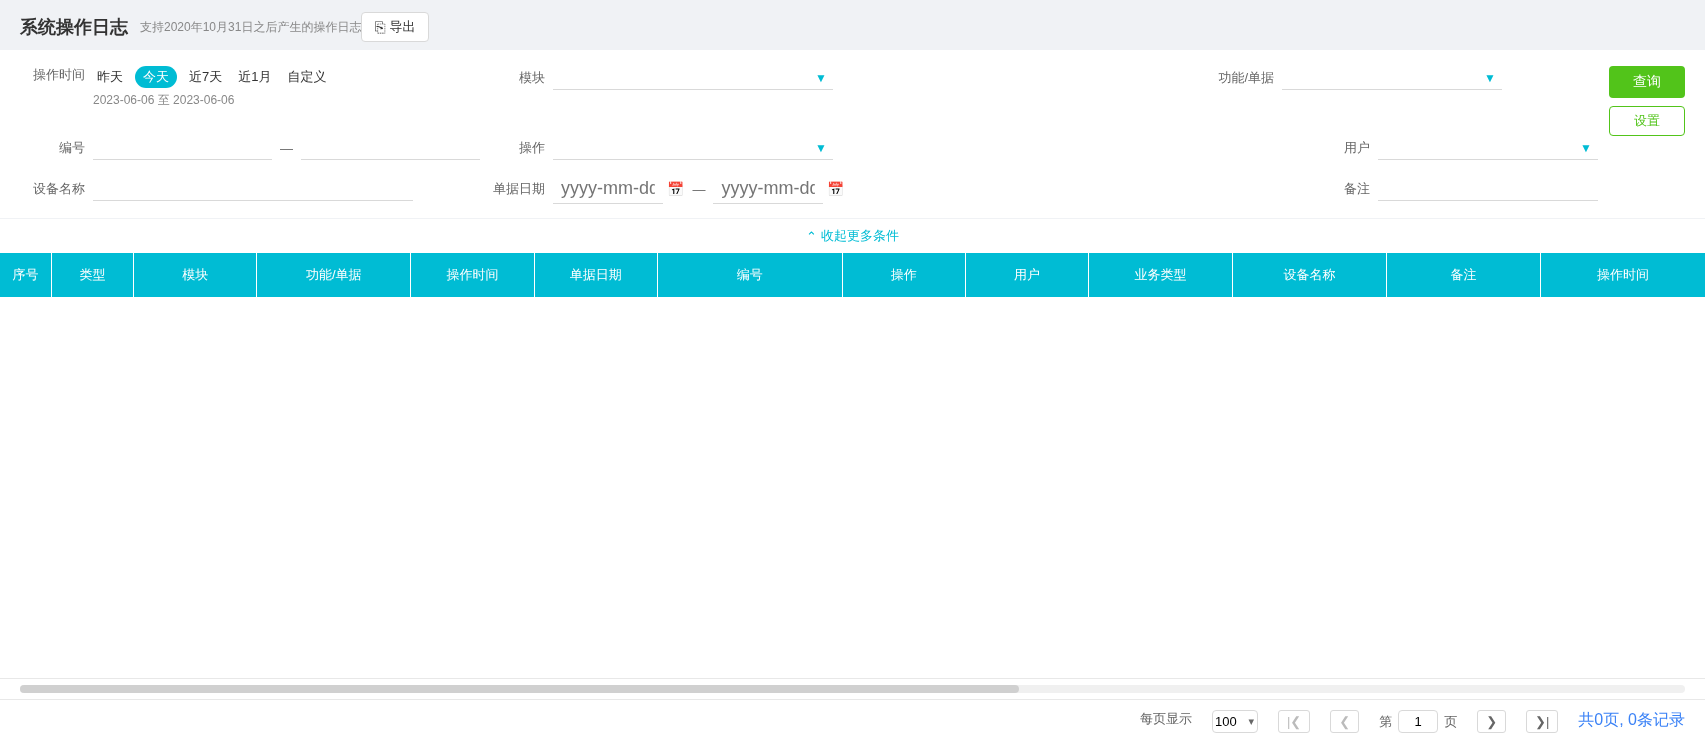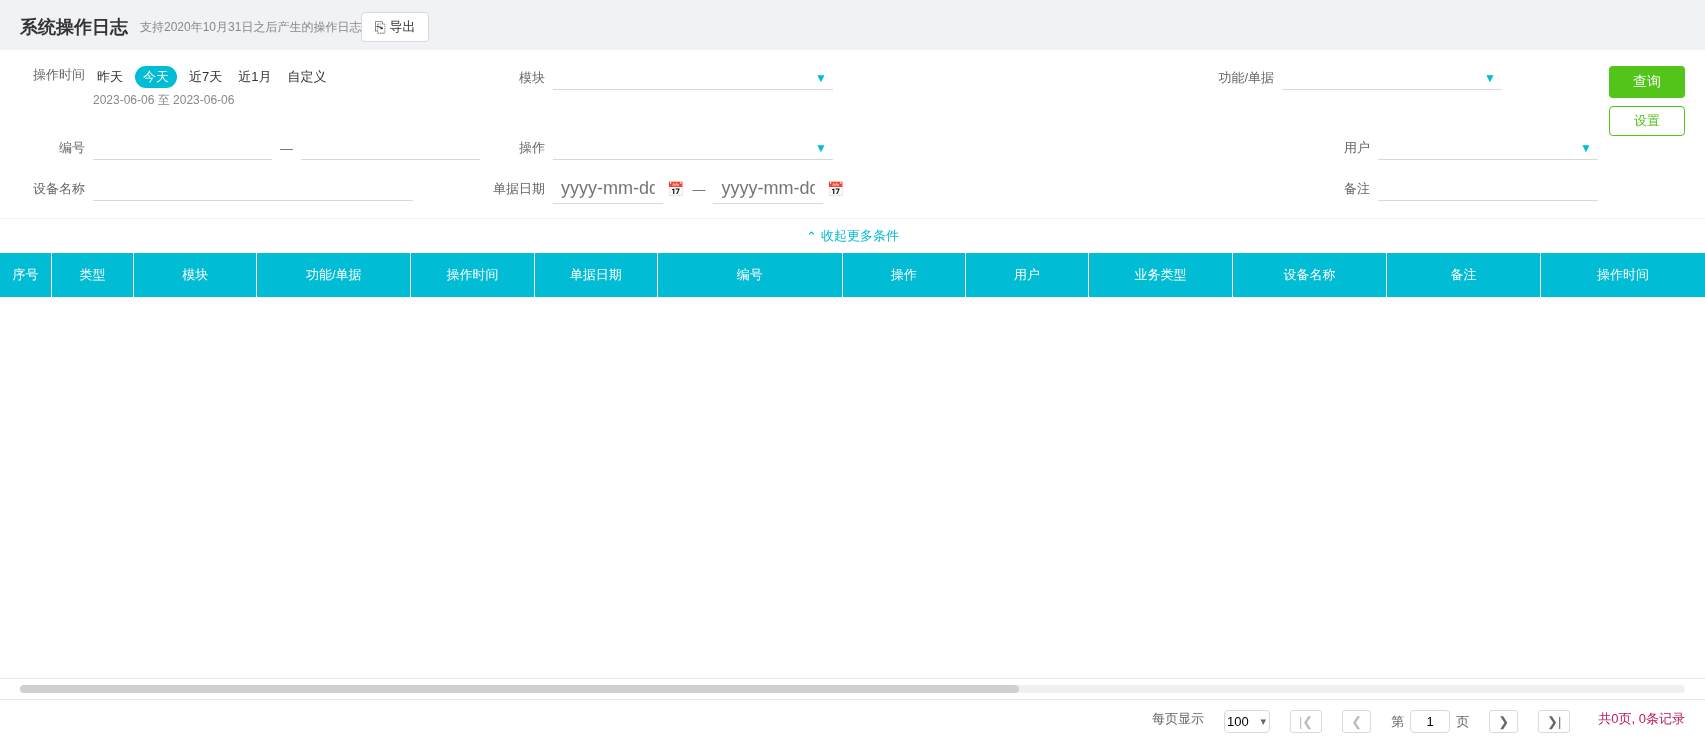--- a/index.html
+++ b/index.html
@@ -61,21 +61,21 @@
     
     .pagination { background: white; border-top: 1px solid #e8e8e8; padding: 10px 20px; display: flex; justify-content: flex-end; gap: 20px; }
     .page-size-label { color: #666; font-size: 13px; }
     .page-size-select { border: 1px solid #d9d9d9; border-radius: 4px; padding: 3px 20px 3px 2px; font-size: 13px; appearance: none; background: white; cursor: pointer; position: relative; }
     .page-size-wrapper { position: relative; display: inline-flex; align-items: center; }
     .page-size-arrow { position: absolute; right: 4px; font-size: 11px; color: #666; pointer-events: none; }
     .page-nav-btn { background: none; border: 1px solid #d9d9d9; border-radius: 3px; padding: 3px 8px; cursor: pointer; font-size: 13px; color: #666; }
     .page-nav-btn:disabled { color: #bbb; cursor: default; }
     .page-info { color: #666; font-size: 13px; display: flex; align-items: center; gap: 6px; }
     .page-input { border: 1px solid #d9d9d9; border-radius: 4px; padding: 3px 6px; width: 40px; text-align: center; font-size: 13px; }
-    .total-info { color: #be185d; font-size: 13px; margin-left: 8px; }
+    .total-info { color: #3b82f6; font-size: 16px; }
 
     
     .date-input { border: none; border-bottom: 1px solid #d9d9d9; padding: 4px 8px; width: 110px; font-size: 18px; color: #aaa; background: transparent; outline: none; }
     .calendar-icon { color: #00bcd4; font-size: 14px; margin-left: 4px; cursor: pointer; }
 
     .top-row { display: flex; align-items: flex-start; width: 100%; padding: 16px 20px 0 20px; background: white; }
     .middle-row { display: flex; align-items: center; width: 100%; padding: 0 20px 14px 20px; background: white; }
     .bottom-row { display: flex; align-items: center; width: 100%; padding: 0 20px 14px 20px; background: white; }
 
     .col-time { display: flex; align-items: flex-start; width: 460px; }

